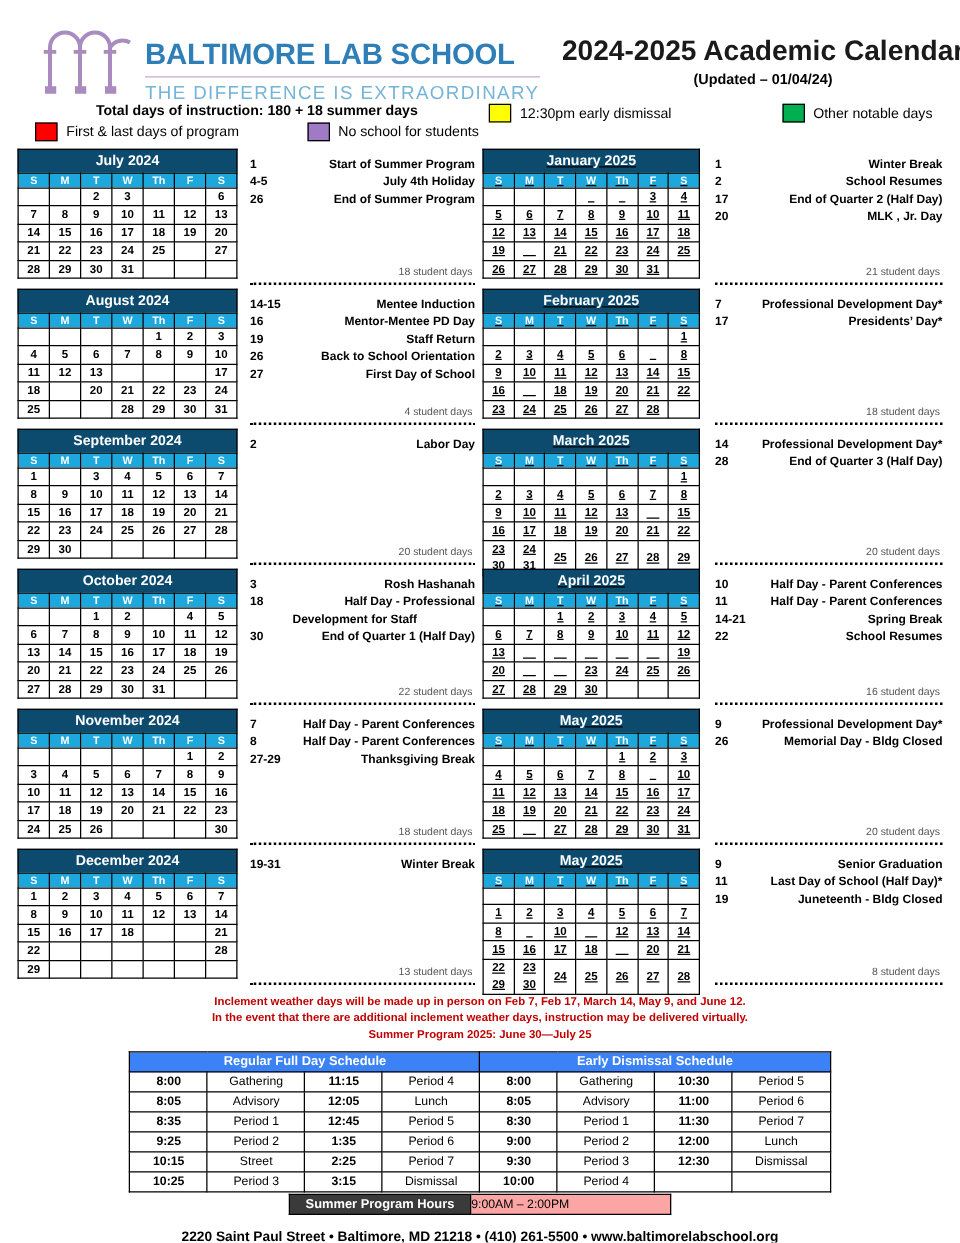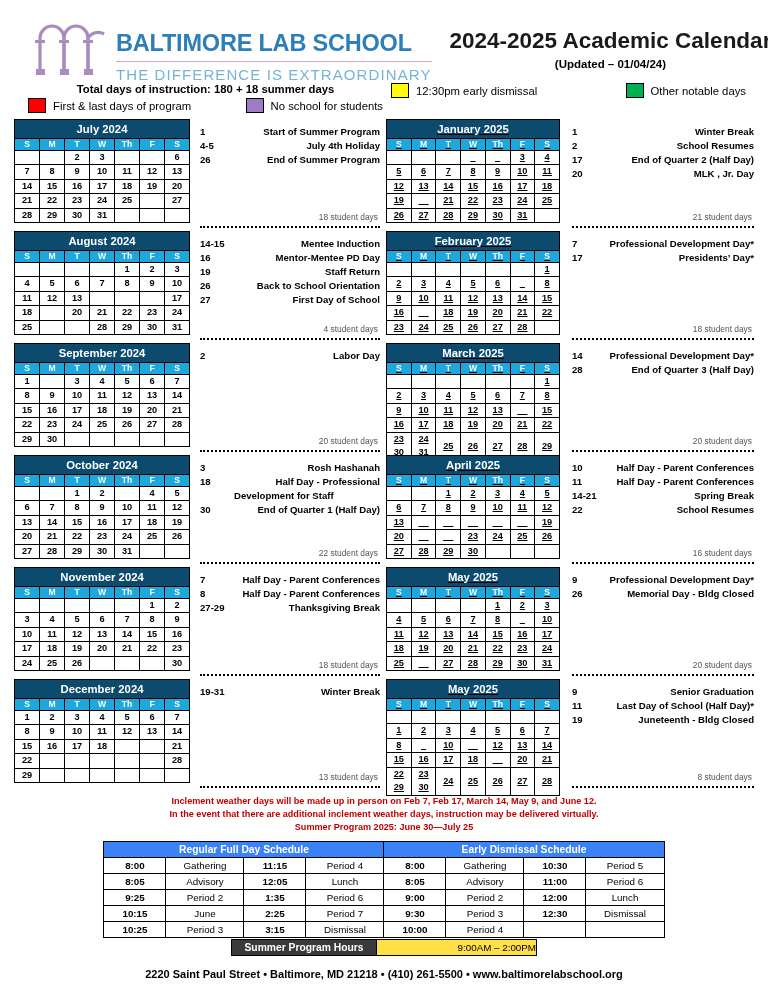--- a/index.html
+++ b/index.html
@@ -119,22 +119,22 @@
   table.sched col.name { width: 78px; }
 
   .summer-wrap { display: flex; justify-content: center; margin-top: 1px; }
   table.summer { border-collapse: collapse; table-layout: fixed; }
   table.summer td.lbl {
     background: #3A3A3A; color: #fff; font-weight: bold;
     font-size: 10.3px; text-align: center; border: 1px solid #000;
     width: 145px; height: 16px;
   }
   table.summer td.val {
-    font-size: 9.8px; text-align: right; border: 1px solid #000;
-    width: 160px; height: 16px; background:#fde047;margin-top:43px;
+    font-size: 9.8px; text-align: left; border: 1px solid #000;
+    width: 160px; height: 16px; background:#fca5a5;margin-top:43px;
   }
 
   .footer-addr {
     text-align: center; font-size: 11px; font-weight: bold;
     margin-top: 12px;
   }
 </style>
 </head>
 <body>
 
@@ -1196,32 +1196,42 @@
             <td class="t">8:05</td>
             <td>Advisory</td>
             <td class="t">12:05</td>
             <td>Lunch</td>
             <td class="t">8:05</td>
             <td>Advisory</td>
             <td class="t">11:00</td>
             <td>Period 6</td>
           </tr>
           <tr>
+            <td class="t">8:35</td>
+            <td>Period 1</td>
+            <td class="t">12:45</td>
+            <td>Period 5</td>
+            <td class="t">8:30</td>
+            <td>Period 1</td>
+            <td class="t">11:30</td>
+            <td>Period 7</td>
+          </tr>
+          <tr>
             <td class="t">9:25</td>
             <td>Period 2</td>
             <td class="t">1:35</td>
             <td>Period 6</td>
             <td class="t">9:00</td>
             <td>Period 2</td>
             <td class="t">12:00</td>
             <td>Lunch</td>
           </tr>
           <tr>
             <td class="t">10:15</td>
-            <td>June</td>
+            <td>Street</td>
             <td class="t">2:25</td>
             <td>Period 7</td>
             <td class="t">9:30</td>
             <td>Period 3</td>
             <td class="t">12:30</td>
             <td>Dismissal</td>
           </tr>
           <tr>
             <td class="t">10:25</td>
             <td>Period 3</td>

